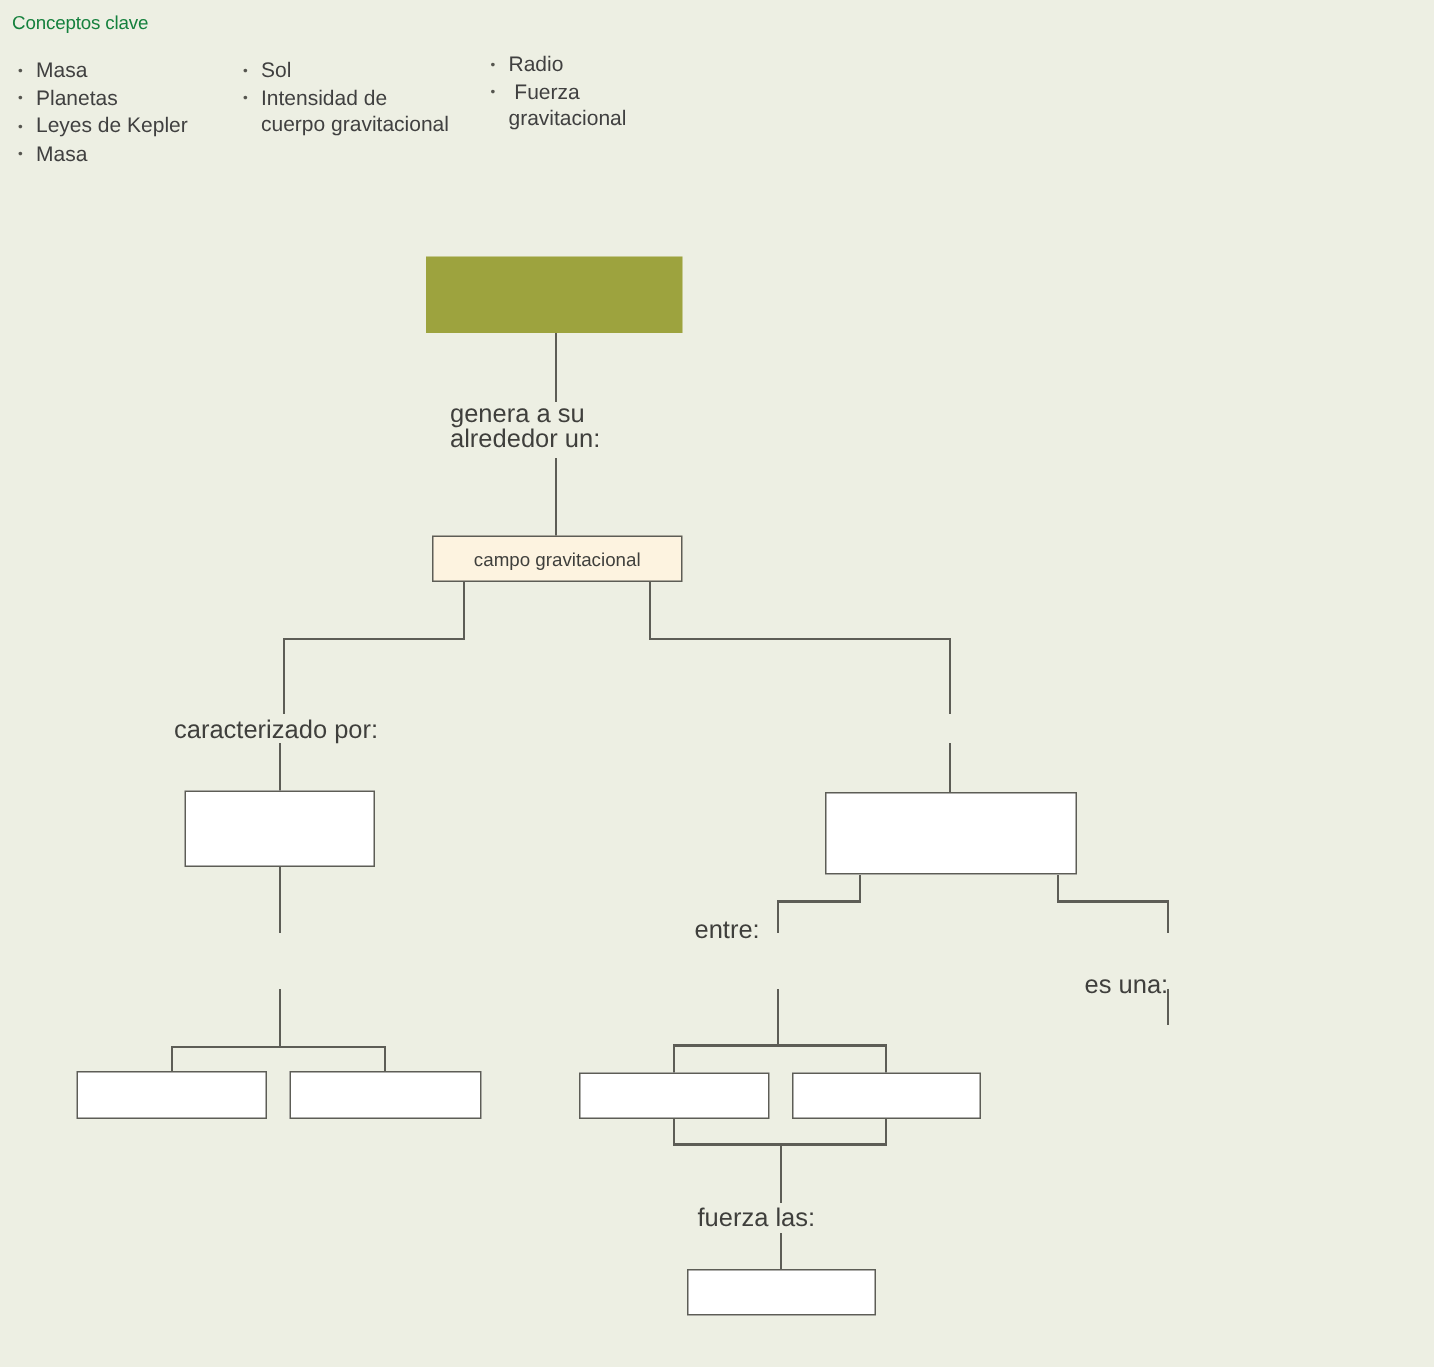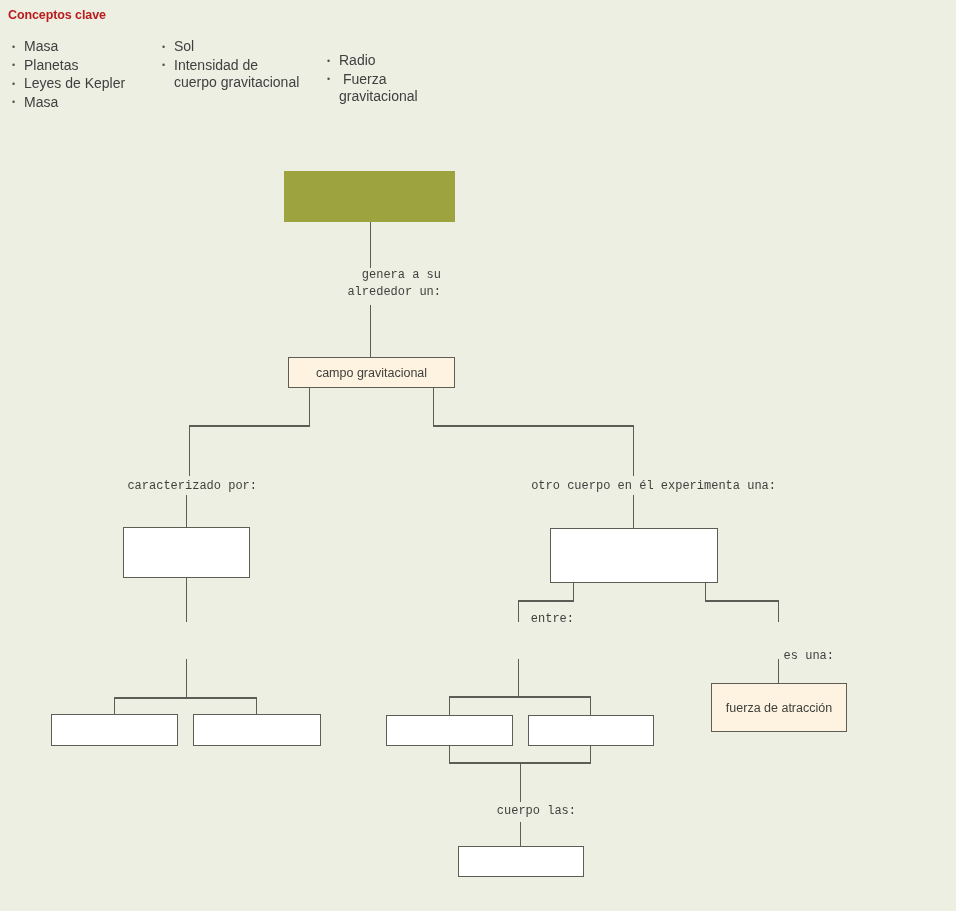--- a/index.html
+++ b/index.html
@@ -19,23 +19,23 @@
     width: 956px;
     height: 911px;
   }
 
   
   #concepts-header {
     position: absolute;
     left: 8px;
     top: 8px;
     font-size: 12.5px;
-    font-weight: bold;
+    font-weight: normal;
     letter-spacing: -0.1px;
-    color: #b91c1c;
+    color: #15803d;
   }
   .concept-col {
     position: absolute;
     font-size: 14px;
     line-height: 17.5px;
     color: #404040;
   }
   .concept-col ul {
     margin: 0;
     padding: 0;
@@ -51,21 +51,21 @@
     content: "\2022";
     position: absolute;
     left: 2px;
     top: -0.5px;
     font-size: 9px;
     line-height: 18px;
     color: #55554f;
   }
   #col-1 { left: 10px;  top: 38px; width: 150px; }
   #col-2 { left: 160px; top: 38px; width: 165px; }
-  #col-3 { left: 325px; top: 52px; width: 160px; }
+  #col-3 { left: 325px; top: 34px; width: 160px; }
 
   
   #connectors {
     position: absolute;
     left: 0;
     top: 0;
     width: 956px;
     height: 911px;
   }
   .node {
@@ -83,27 +83,26 @@
   }
   .node.filled-olive {
     background: #9da33e;
     border: none;
   }
   .node.filled-cream {
     background: #fdf3e0;
   }
   .label {
     position: absolute;
-    text-align: right;
-    font-size: 12px;
+    text-align: left;
+    font-size: 17px;
     line-height: 17px;
     color: #3f3f3c;
     z-index: 3;
     white-space: pre-line;
-    font-family: Liberation Mono, monospace;
   }
 </style>
 </head>
 <body>
 
 <div id="root">
 
   <div id="concepts-header">Conceptos clave</div>
 
   <div class="concept-col" id="col-1">
@@ -178,30 +177,27 @@
   <div class="node" style="left:51px; top:714px; width:127px; height:32px;"></div>
 
   <div class="node" style="left:193px; top:714px; width:128px; height:32px;"></div>
 
   <div class="node" style="left:386px; top:715px; width:127px; height:31px;"></div>
 
   <div class="node" style="left:528px; top:715px; width:126px; height:31px;"></div>
 
   <div class="node" style="left:458px; top:846px; width:126px; height:31px;"></div>
 
-  <div class="node filled-cream" style="left:711px; top:683px; width:136px; height:49px;">fuerza de
-atracción</div>
 
   <div class="label" style="left:300px; top:267px; width:141px;">genera a su
 alrededor un:</div>
 
   <div class="label" style="left:116px; top:478px; width:141px;">caracterizado por:</div>
 
-  <div class="label" style="left:492px; top:478px; width:284px;">otro cuerpo en él experimenta una:</div>
 
 
   <div class="label" style="left:463px; top:611px; width:111px;">entre:</div>
 
   <div class="label" style="left:723px; top:648px; width:111px;">es una:</div>
 
-  <div class="label" style="left:465px; top:803px; width:111px;">cuerpo las:</div>
+  <div class="label" style="left:465px; top:803px; width:111px;">fuerza las:</div>
 
 </div>
 
 </body></html>

